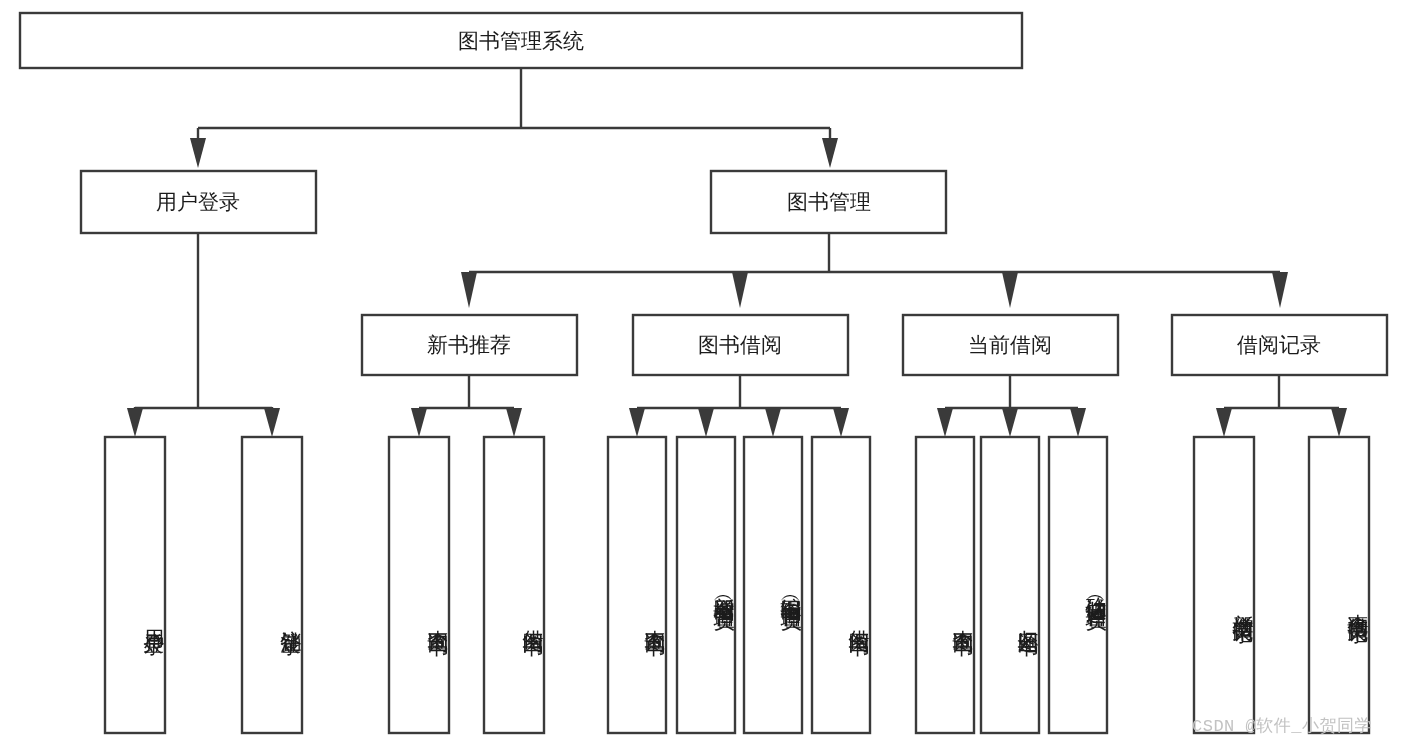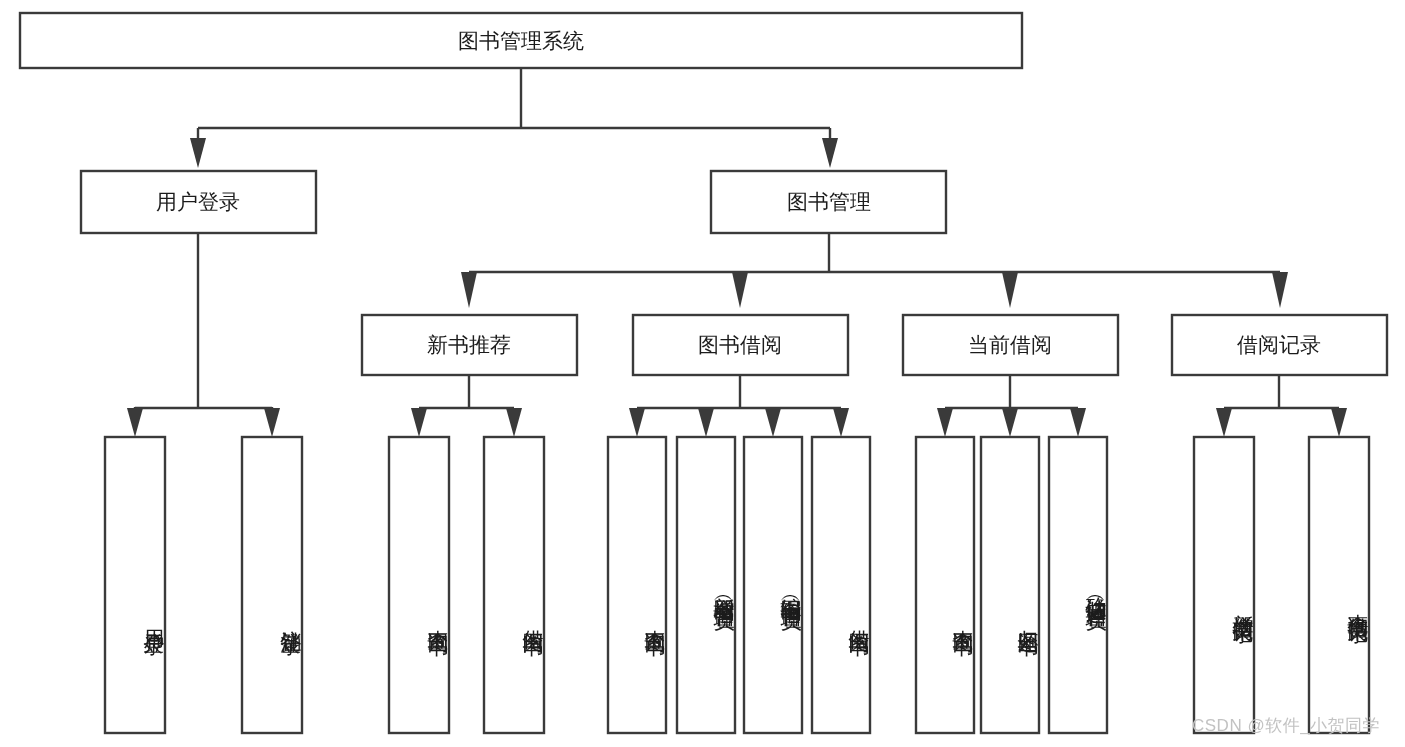--- a/index.html
+++ b/index.html
@@ -61,21 +61,21 @@
     line-height: 1.06;
     color: #1c1c1c;
     letter-spacing: 2px;
     white-space: nowrap;
     pointer-events: none;
   }
   .watermark {
     position: absolute;
     left: 1192px;
     top: 714px;
-    font-family: Liberation Sans, sans-serif;
+    font-family: Liberation Mono, monospace;
     font-size: 17px;
     color: #c2c2c2;
     white-space: nowrap;
     letter-spacing: 0.5px;
   }
 </style>
 </head>
 <body>
 
 <div id="diagram-root">

